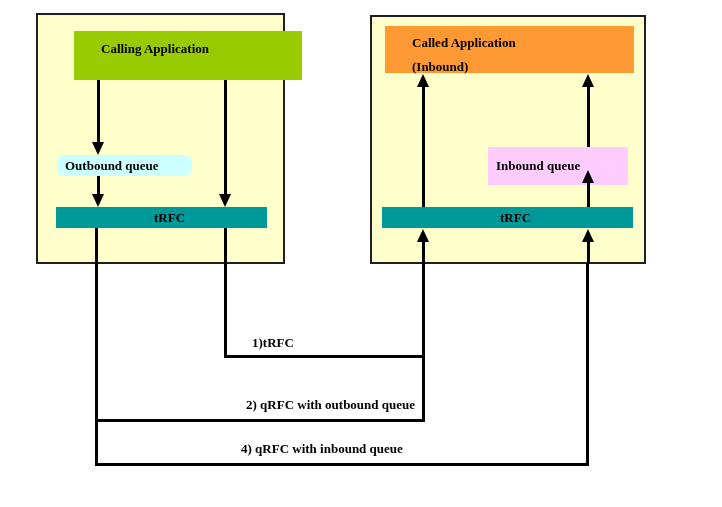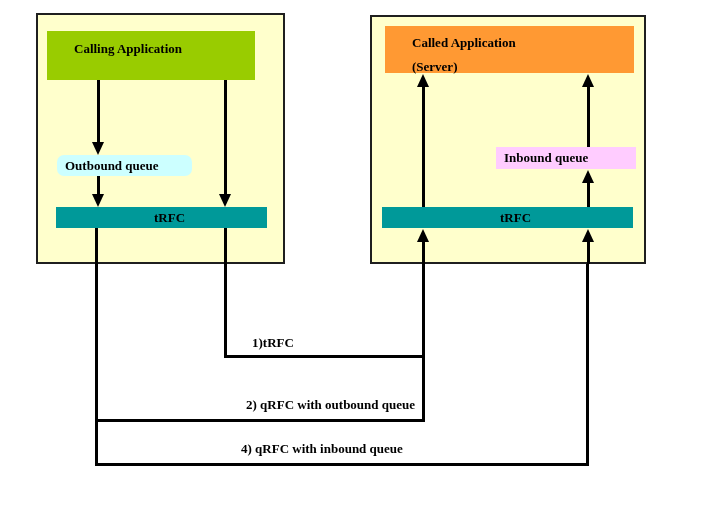--- a/index.html
+++ b/index.html
@@ -32,21 +32,21 @@
   .bg-inq{background:var(--inbound-queue,#FFCCFF);}
   .bg-rfc{background:var(--rfc-bar,#009999);}
 </style>
 </head>
 <body>
 
 <div class="canvas">
 
   <div class="panel" style="left:36px;top:13px;width:249px;height:251px;"></div>
 
-  <div class="node app-box bg-client" style="left:47px;top:31px;width:208px;height:49px;">
+  <div class="node app-box bg-client" style="left:74px;top:31px;width:228px;height:49px;">
     <div>Calling Application</div>
   </div>
 
   <div class="node queue-box bg-outq" style="left:57px;top:155px;width:135px;height:21px;border-radius:7px;">
     <span>Outbound queue</span>
   </div>
 
   <div class="node rfc-bar bg-rfc" style="left:56px;top:207px;width:211px;height:21px;">
     <span>tRFC</span>
   </div>
@@ -57,24 +57,24 @@
   <div class="vline" style="left:96.5px;top:176px;width:3px;height:19px;"></div>
   <div class="ah ah-down" style="left:92px;top:194px;"></div>
 
   <div class="vline" style="left:223.5px;top:80px;width:3px;height:115px;"></div>
   <div class="ah ah-down" style="left:219px;top:194px;"></div>
 
   <div class="panel" style="left:370px;top:15px;width:276px;height:249px;"></div>
 
   <div class="node app-box bg-server" style="left:385px;top:26px;width:249px;height:47px;padding-top:5px;">
     <div>Called Application</div>
-    <div>(Server)</div>
+    <div>(Inbound)</div>
   </div>
 
-  <div class="node queue-box bg-inq" style="left:488px;top:147px;width:140px;height:22px;margin-left:8px;">
+  <div class="node queue-box bg-inq" style="left:488px;top:147px;width:140px;height:38px;">
     <span>Inbound queue</span>
   </div>
 
   <div class="node rfc-bar bg-rfc" style="left:382px;top:207px;width:251px;height:21px;">
     <span>tRFC</span>
   </div>
 
   <div class="ah ah-up" style="left:417px;top:74px;"></div>
   <div class="vline" style="left:421.5px;top:86px;width:3px;height:121px;"></div>
 

